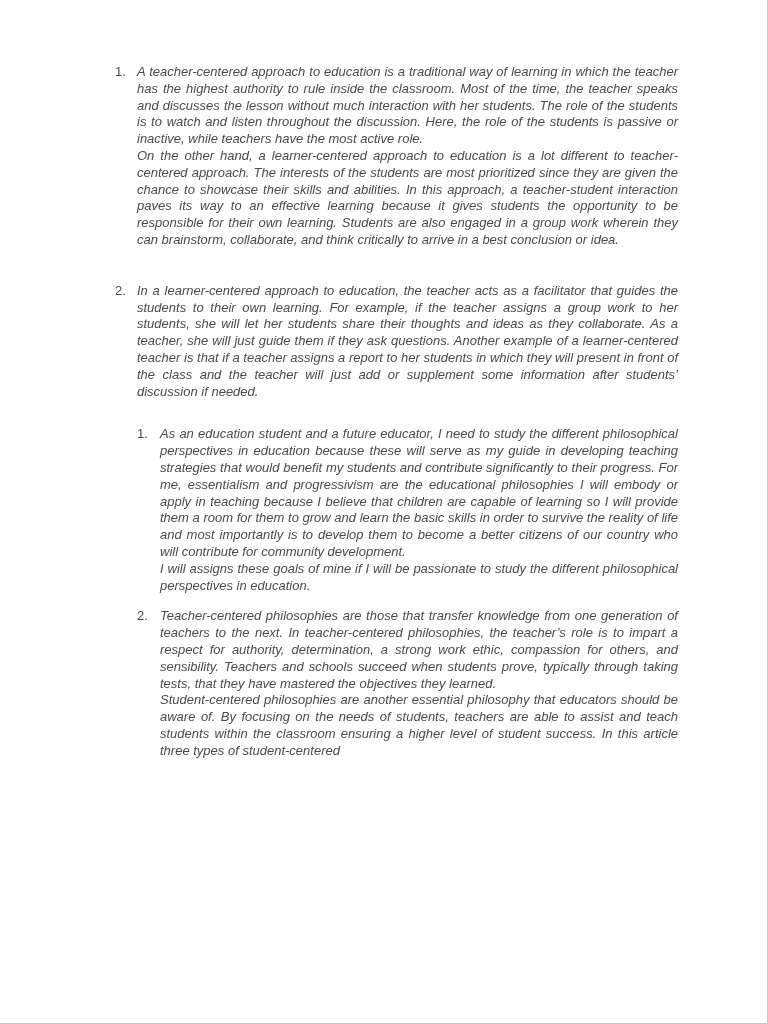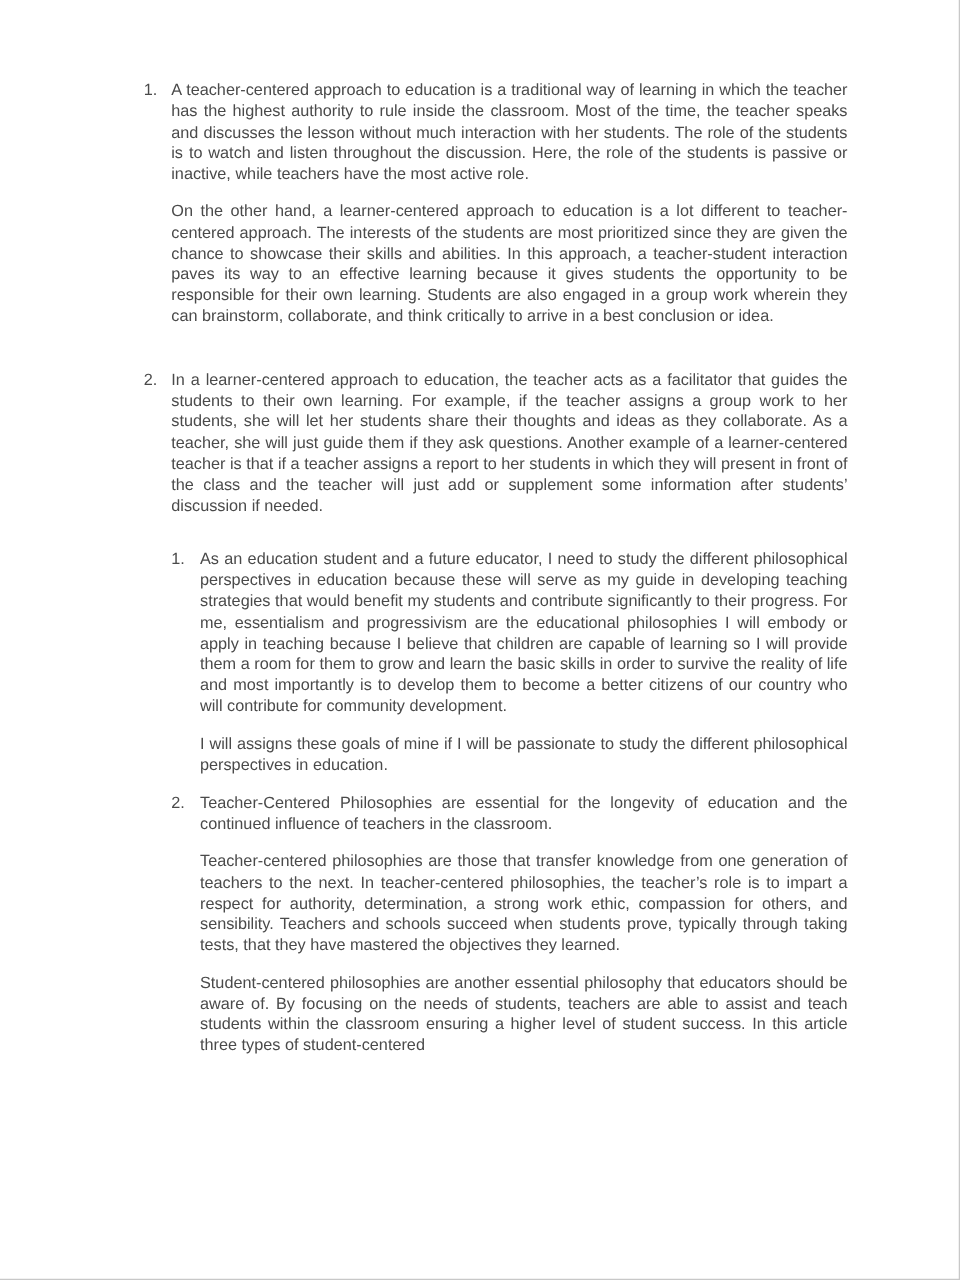--- a/index.html
+++ b/index.html
@@ -38,24 +38,24 @@
     flex: 0 0 23px;
   }
 
   .item-content {
     flex: 1 1 auto;
     min-width: 0;
   }
 
   .para {
     text-align: justify;
+    font-style: italic;
   }
 
   .para + .para {
-    margin-top: 13px;
   }
 
   .inner-list {
     margin-left: 22px;
     margin-top: 26px;
   }
 
   .inner-list > .list-item + .list-item {
     margin-top: 14px;
   }
@@ -90,21 +90,20 @@
       <span class="num">1.</span>
       <div class="item-content">
         <p class="para">As an education student and a future educator, I need to study the different philosophical perspectives in education because these will serve as my guide in developing teaching strategies that would benefit my students and contribute significantly to their progress. For me, essentialism and progressivism are the educational philosophies I will embody or apply in teaching because I believe that children are capable of learning so I will provide them a room for them to grow and learn the basic skills in order to survive the reality of life and most importantly is to develop them to become a better citizens of our country who will contribute for community development.</p>
         <p class="para">I will assigns these goals of mine if I will be passionate to study the different philosophical perspectives in education.</p>
       </div>
     </div>
 
     <div class="list-item">
       <span class="num">2.</span>
       <div class="item-content">
-        <p class="para">Teacher-Centered Philosophies are essential for the longevity of education and the continued influence of teachers in the classroom.</p>
         <p class="para">Teacher-centered philosophies are those that transfer knowledge from one generation of teachers to the next. In teacher-centered philosophies, the teacher’s role is to impart a respect for authority, determination, a strong work ethic, compassion for others, and sensibility. Teachers and schools succeed when students prove, typically through taking tests, that they have mastered the objectives they learned.</p>
         <p class="para">Student-centered philosophies are another essential philosophy that educators should be aware of. By focusing on the needs of students, teachers are able to assist and teach students within the classroom ensuring a higher level of student success. In this article three types of student-centered</p>
       </div>
     </div>
 
   </div>
 
 </div>
 
 </body></html>

